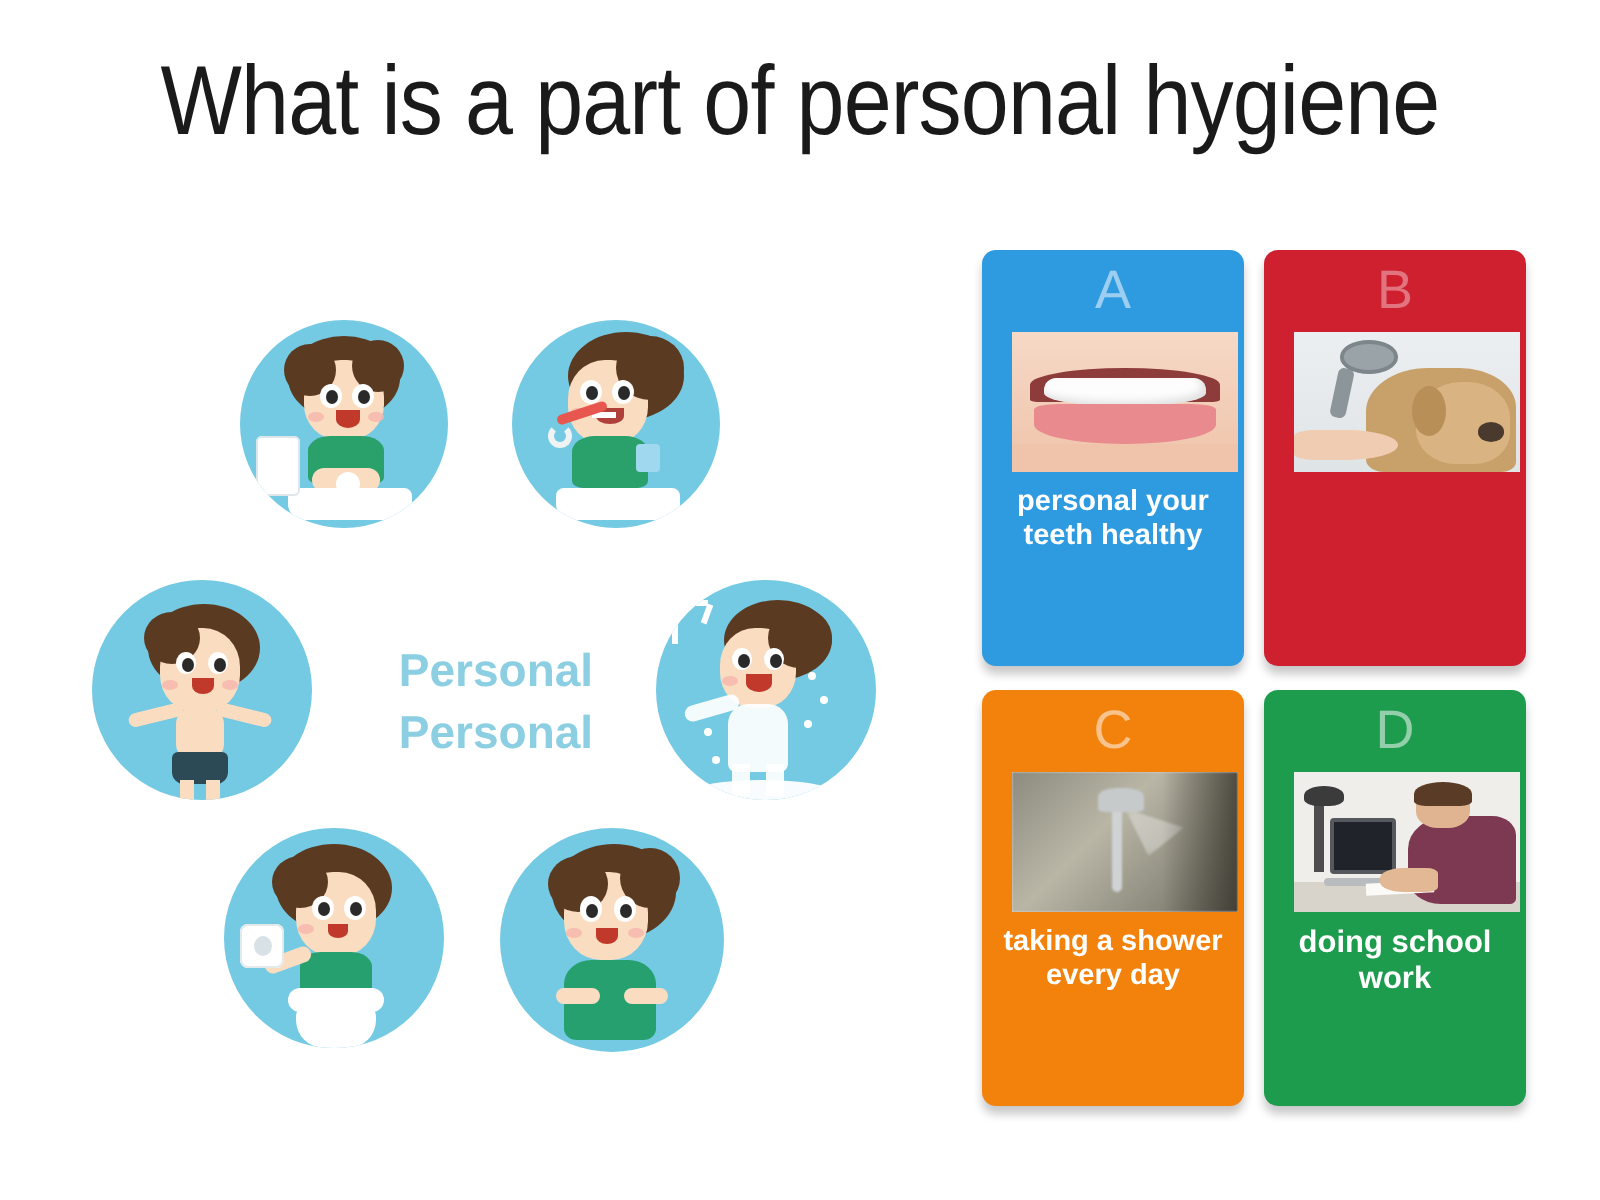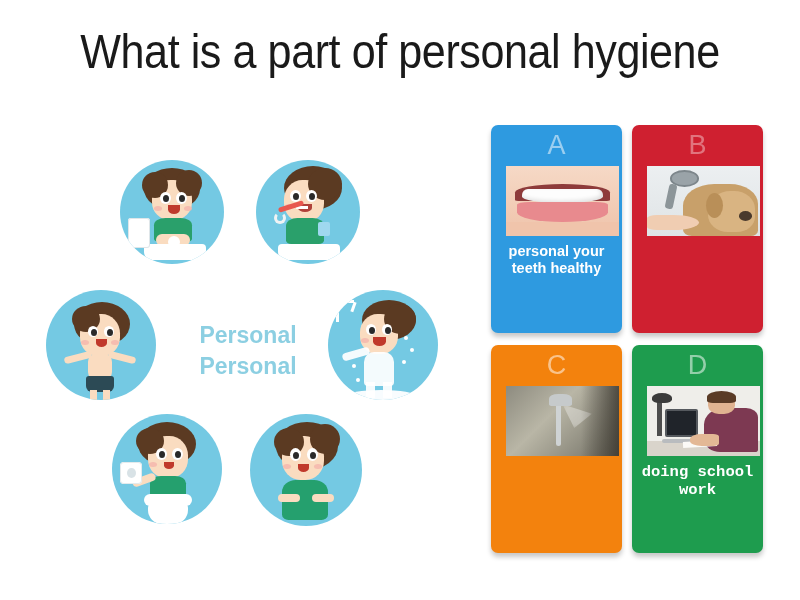--- a/index.html
+++ b/index.html
@@ -121,21 +121,21 @@
     position: absolute;
     left: 3px;
     top: 118px;
     width: 125px;
     text-align: center;
     color: #ffffff;
     font-size: 14.5px;
     line-height: 17px;
     font-weight: 700;
   }
-  .card-d .card-label { font-size: 15.5px; line-height: 18px; font-family: Liberation Mono, monospace; }
+  .card-d .card-label { font-size: 15.5px; line-height: 18px; }
   .card-b .card-label { font-size: 15px; line-height: 18px; }
 
   
   .ph { position: absolute; inset: 0; }
 
   
   .ph-teeth { background: linear-gradient(180deg,#f6d9c6 0%,#efc3aa 100%); }
   .ph-teeth .lip-up {
     position:absolute; left:8%; top:26%; width:84%; height:24%;
     background:#8e3b3b; border-radius:50% 50% 6% 6%;
@@ -441,20 +441,21 @@
     <div class="answer-card card-c">
       <div class="card-letter">C</div>
       <div class="card-photo">
         <div class="ph ph-shower">
           <div class="sh-spray"></div>
           <div class="sh-pipe"></div>
           <div class="sh-head"></div>
           <div class="sh-dark"></div>
         </div>
       </div>
+      <div class="card-label">taking a shower every day</div>
     </div>
 
     <div class="answer-card card-d">
       <div class="card-letter">D</div>
       <div class="card-photo">
         <div class="ph ph-desk">
           <div class="wall"></div>
           <div class="desk"></div>
           <div class="lamp-arm"></div>
           <div class="lamp-head"></div>

